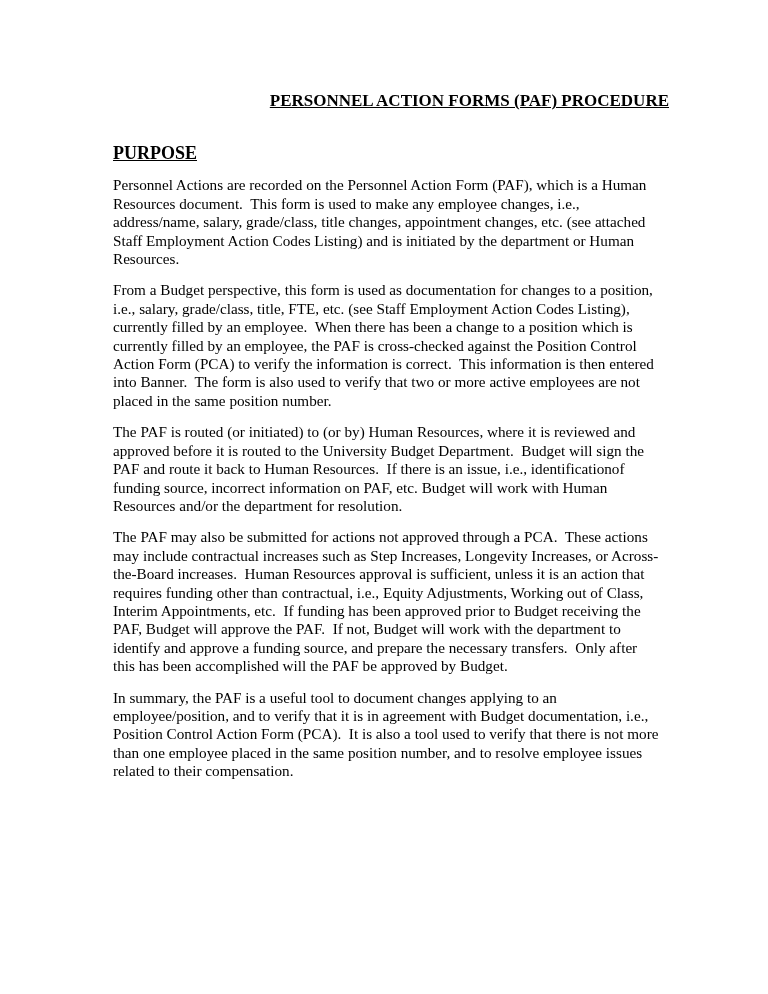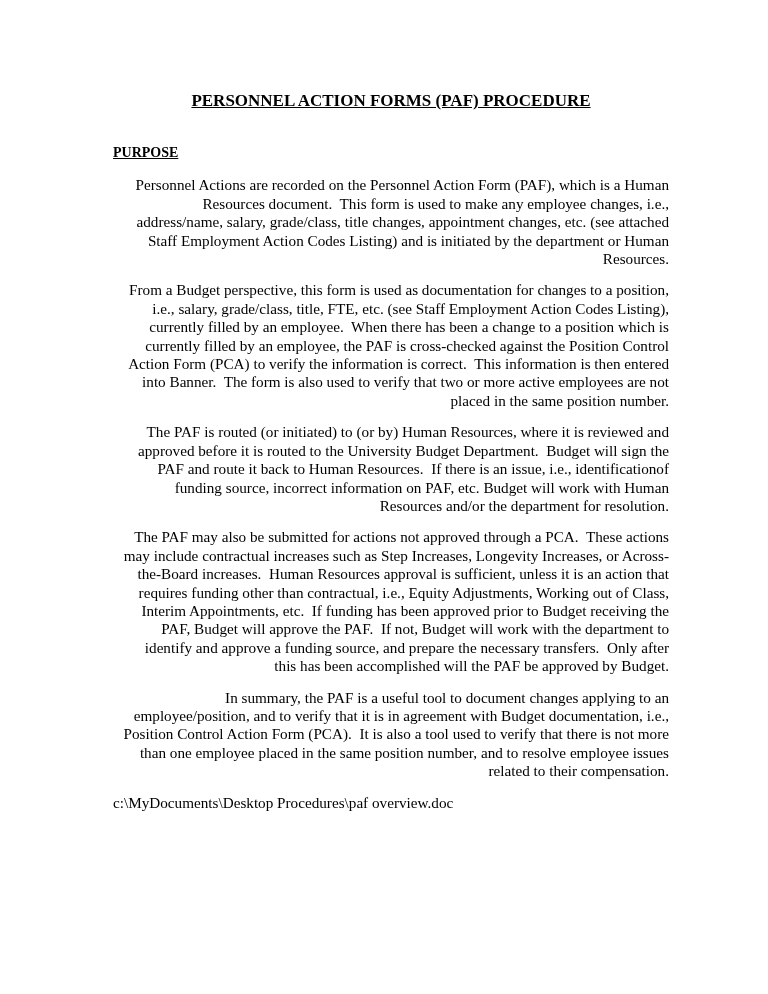--- a/index.html
+++ b/index.html
@@ -18,38 +18,37 @@
   }
   .content {
     position: absolute;
     top: 91px;
     left: 113px;
     width: 556px;
     font-size: 15.2px;
     line-height: 18.4px;
   }
   .doc-title {
-    text-align: center;
+    text-align: right;
     font-weight: bold;
     text-decoration: underline;
     font-size: 17px;
     line-height: 20px;
     margin: 0 0 33px 0;
   }
   .section-heading {
     font-weight: bold;
     text-decoration: underline;
-    font-size: 14px;
+    font-size: 18px;
     line-height: 18.4px;
     margin: 0 0 14px 0;
   }
   .para {
-    margin: 0 0 13px 6px;
+    margin: 0 0 13px 0;
     white-space: pre-wrap;
-    text-align: right;
   }
   .footer-path {
     margin: 0;
     white-space: pre-wrap;
   }
 </style>
 </head>
 <body>
 
 <div class="page">
@@ -88,16 +87,15 @@
 PAF, Budget will approve the PAF.  If not, Budget will work with the department to
 identify and approve a funding source, and prepare the necessary transfers.  Only after
 this has been accomplished will the PAF be approved by Budget.</p>
 
     <p class="para">In summary, the PAF is a useful tool to document changes applying to an
 employee/position, and to verify that it is in agreement with Budget documentation, i.e.,
 Position Control Action Form (PCA).  It is also a tool used to verify that there is not more
 than one employee placed in the same position number, and to resolve employee issues
 related to their compensation.</p>
 
-    <p class="footer-path">c:\MyDocuments\Desktop Procedures\paf overview.doc</p>
 
   </div>
 </div>
 
 </body></html>

